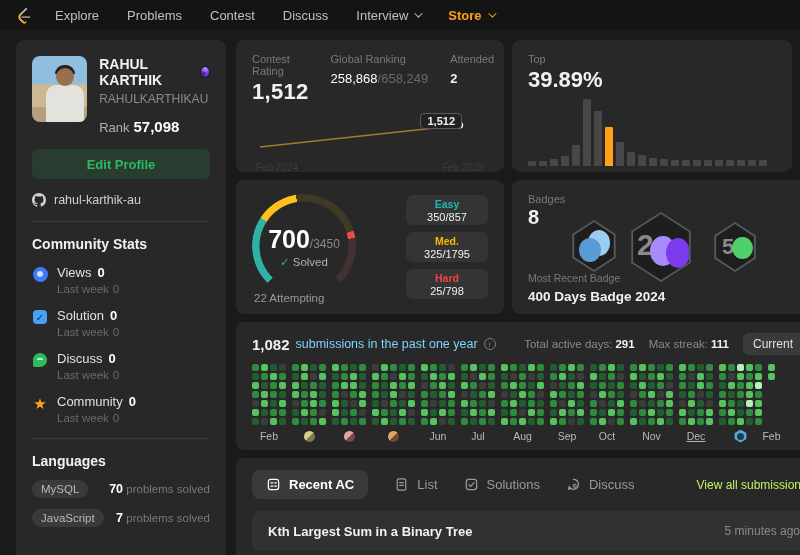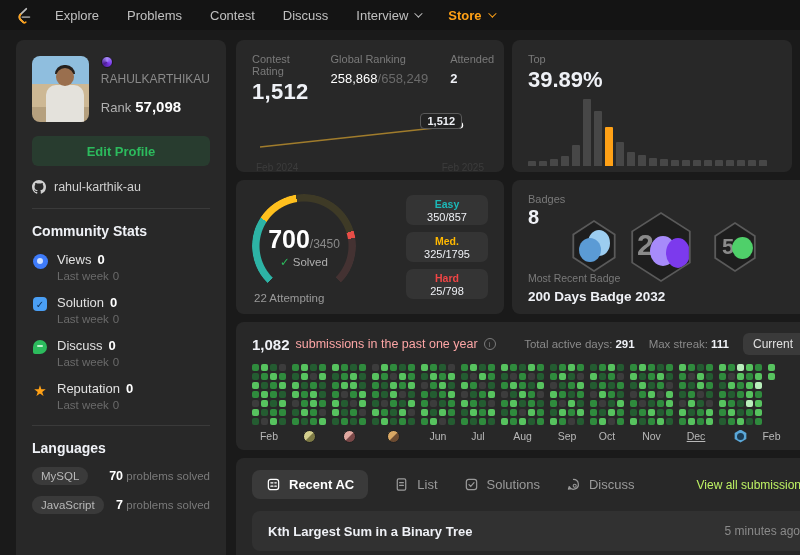--- a/index.html
+++ b/index.html
@@ -95,21 +95,21 @@
   .hex { position:absolute; clip-path:polygon(50% 0,95% 27%,95% 73%,50% 100%,5% 73%,5% 27%); background:#5a5a5a; }
   .hex-in { position:absolute; inset:2px; clip-path:polygon(50% 0,95% 27%,95% 73%,50% 100%,5% 73%,5% 27%); background:#1e1e1e; overflow:hidden; }
   .b-num { position:absolute; color:#8a8a8a; font-weight:700; }
   .circ { position:absolute; border-radius:50%; }
   .b-recent-label { position:absolute; left:16px; bottom:30px; font-size:10.5px; color:#7a7a7a; }
   .b-recent-name { position:absolute; left:16px; bottom:10px; font-size:13.5px; font-weight:700; }
 
   .heat-card { height:128px; padding:11px 16px; }
   .heat-head { display:flex; align-items:center; }
   .heat-head .hc { font-size:15px; font-weight:700; }
-  .heat-head .hs { font-size:12.5px; color:#fca5a5; margin-left:6px; }
+  .heat-head .hs { font-size:12.5px; color:#7dd3fc; margin-left:6px; }
   .info-ic { width:12px; height:12px; border:1px solid #7a7a7a; border-radius:50%; margin-left:6px; font-size:8px; color:#7a7a7a; display:inline-flex; align-items:center; justify-content:center; }
   .info-ic::before { content:"i"; }
   .heat-meta { margin-left:auto; display:flex; align-items:center; gap:14px; font-size:11.5px; color:#8a8a8a; }
   .heat-meta b { color:#eff1f6; font-weight:600; margin-left:3px; }
   .range-btn { background:#3a3a3a; color:#e0e0e0; border-radius:6px; padding:4px 10px; display:flex; align-items:center; gap:7px; font-size:12px; cursor:pointer; }
   .heat-grid { display:flex; gap:6px; margin-top:9px; }
   .hm-group { display:grid; grid-template-rows:repeat(7,7px); grid-auto-flow:column; grid-auto-columns:7px; gap:2px; }
   .hm-cell { width:7px; height:7px; border-radius:2px; }
   .heat-months { display:flex; gap:6px; margin-top:4px; }
   .hm-label { font-size:10.5px; color:#b8b8b8; text-align:center; height:14px; display:flex; align-items:center; justify-content:center; }
@@ -167,20 +167,21 @@
 
   <div class="card sidebar">
     <div class="profile-top">
       <div class="avatar">
           <div class="body"></div>
           <div class="hair"></div>
           <div class="head"></div>
         </div>
       <div>
         <div class="pname">
+            <span>RAHUL KARTHIK</span>
             <span class="annual-badge"></span>
           </div>
         <div class="puser">RAHULKARTHIKAU</div>
         <div class="prank"><span>Rank</span><b>57,098</b></div>
       </div>
     </div>
     <button class="edit-btn">Edit Profile</button>
     <div class="gh-row">
       <svg width="14" height="14" viewBox="0 0 16 16">
           <path fill="#d0d0d0" d="M8 0C3.58 0 0 3.58 0 8c0 3.54 2.29 6.53 5.47 7.59.4.07.55-.17.55-.38 0-.19-.01-.82-.01-1.49-2.01.37-2.53-.49-2.69-.94-.09-.23-.48-.94-.82-1.13-.28-.15-.68-.52-.01-.53.63-.01 1.08.58 1.23.82.72 1.21 1.87.87 2.33.66.07-.52.28-.87.51-1.07-1.78-.2-3.64-.89-3.64-3.95 0-.87.31-1.59.82-2.15-.08-.2-.36-1.02.08-2.12 0 0 .67-.21 2.2.82.64-.18 1.32-.27 2-.27s1.36.09 2 .27c1.53-1.04 2.2-.82 2.2-.82.44 1.1.16 1.92.08 2.12.51.56.82 1.27.82 2.15 0 3.07-1.87 3.75-3.65 3.95.29.25.54.73.54 1.48 0 1.07-.01 1.93-.01 2.2 0 .21.15.46.55.38A8.01 8.01 0 0 0 16 8c0-4.42-3.58-8-8-8z"></path>
@@ -215,21 +216,21 @@
           <div>
             <div class="stat-line"><span>Discuss</span><b>0</b></div>
             <div class="stat-sub">Last week<span>0</span></div>
           </div>
         </div>
         <div class="stat-item">
           <span class="stat-ic">
             <span class="ic-star">★</span>
           </span>
           <div>
-            <div class="stat-line"><span>Reputation</span><b>0</b></div>
+            <div class="stat-line"><span>Community</span><b>0</b></div>
             <div class="stat-sub">Last week<span>0</span></div>
           </div>
         </div>
       </div>
     <div class="divider"></div>
     <div class="sec-title">Languages</div>
     <div id="languages-list">
         <div class="lang-row">
           <span class="lang-pill">MySQL</span>
           <span class="lang-count"><b>70</b> problems solved</span>
@@ -347,21 +348,21 @@
             </div>
         </div>
 
         <div class="hex" style="left:200px;top:42px;width:46px;height:50px">
             <div class="hex-in">
           <span class="b-num" style="left:8px;top:10px;font-size:22px">5</span>
           <div class="circ" style="left:18px;top:13px;width:21px;height:22px;background:#4fd06a"></div>
             </div>
         </div>
         <div class="b-recent-label">Most Recent Badge</div>
-        <div class="b-recent-name">200 Days Badge 2032</div>
+        <div class="b-recent-name">400 Days Badge 2024</div>
       </div>
     </div>
 
     <div class="card heat-card">
       <div class="heat-head">
         <span class="hc">1,082</span>
         <span class="hs">submissions in the past one year</span>
         <span class="info-ic"></span>
         <div class="heat-meta">
           <span><span>Total active days:</span><b>291</b></span>

